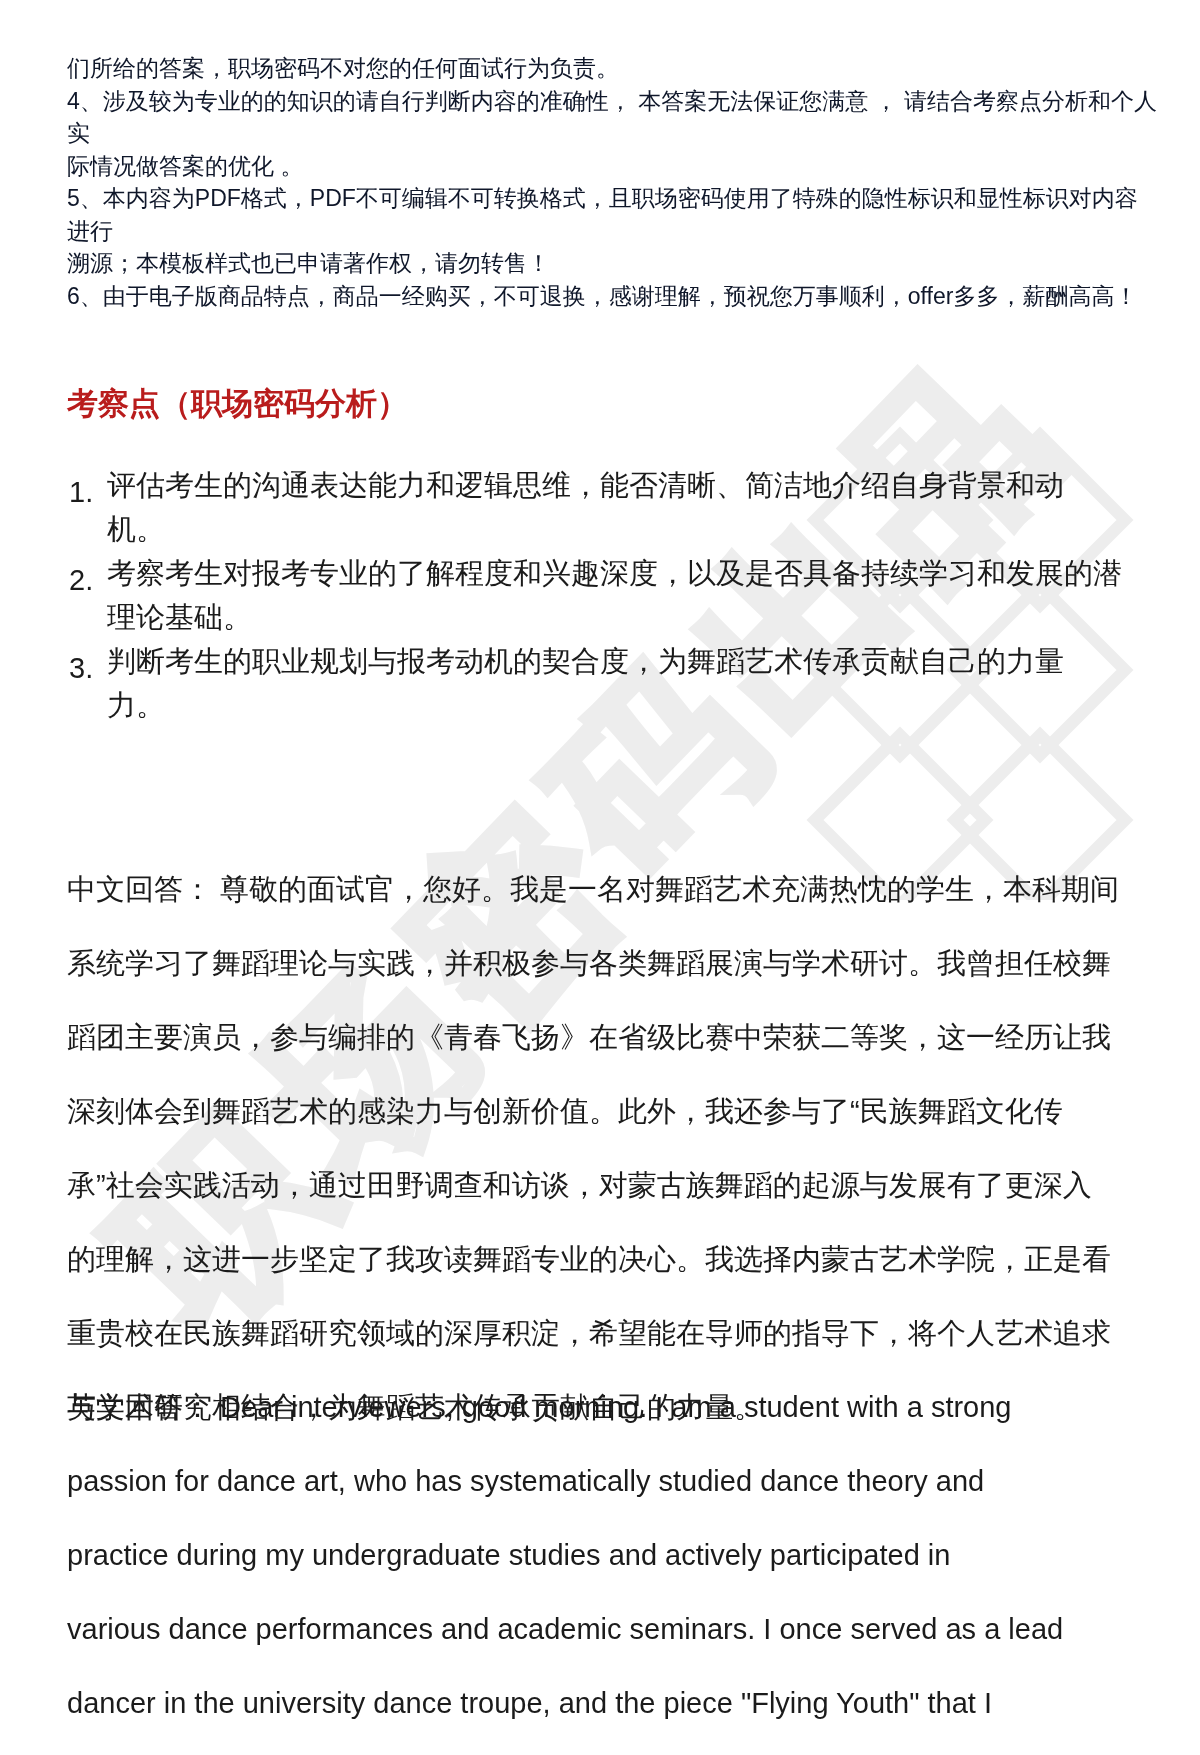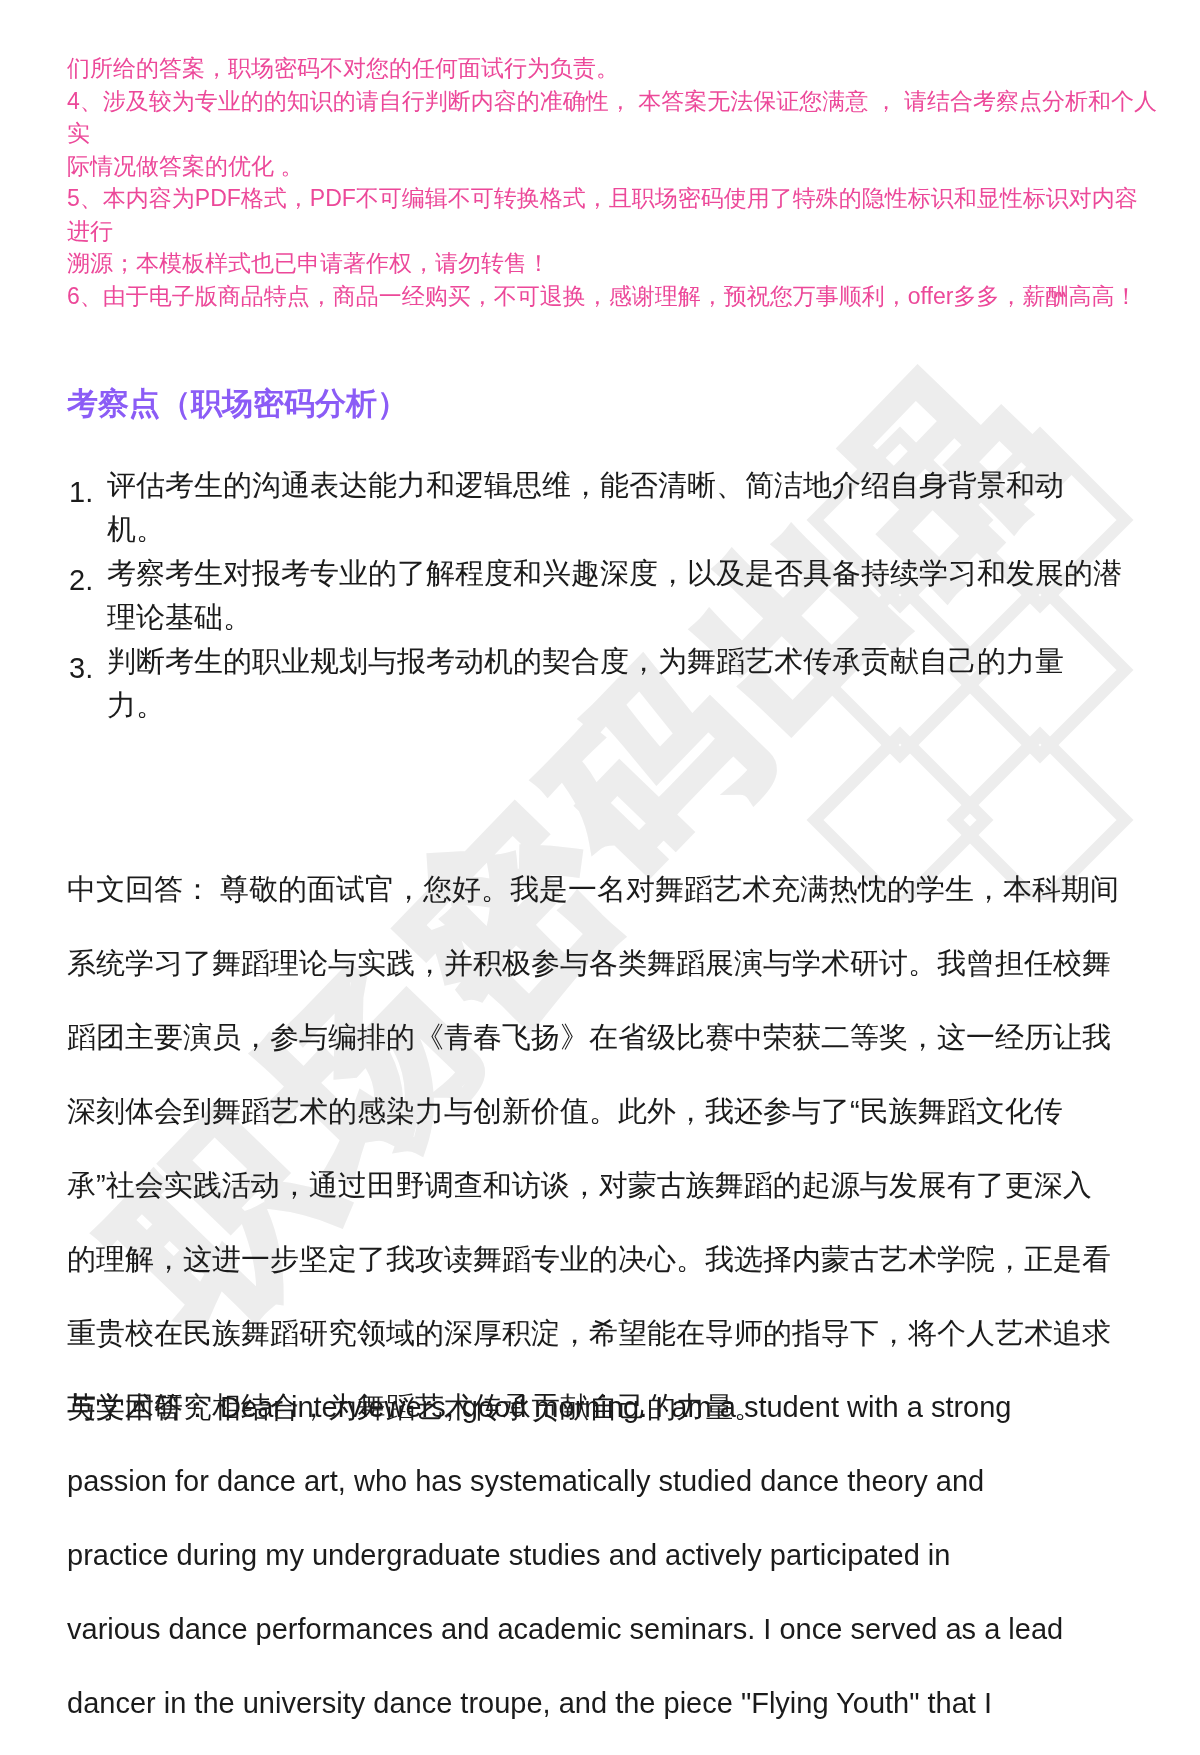--- a/index.html
+++ b/index.html
@@ -33,35 +33,35 @@
     left: 770px;
     top: 420px;
     z-index: 0;
   }
   
   .content-block { position: absolute; left: 67px; width: 1092px; z-index: 1; white-space: pre-line; }
   .disclaimer {
     top: 52px;
     font-size: 23px;
     line-height: 32.5px;
-    color: #ec4899;
+    color: #0f172a;
   }
   .q-heading {
     top: 272px;
     font-size: 31px;
     font-weight: 700;
     line-height: 47px;
     color: #e62619;
   }
   .a-heading {
     top: 380px;
     font-size: 31px;
     font-weight: 700;
     line-height: 47px;
-    color: #8b5cf6;
+    color: #b91c1c;
     white-space: nowrap;
   }
   .points {
     top: 463px;
     white-space: normal;
   }
   .point { display: flex; }
   .point .num {
     flex: 0 0 38px;
     font-size: 29px;

